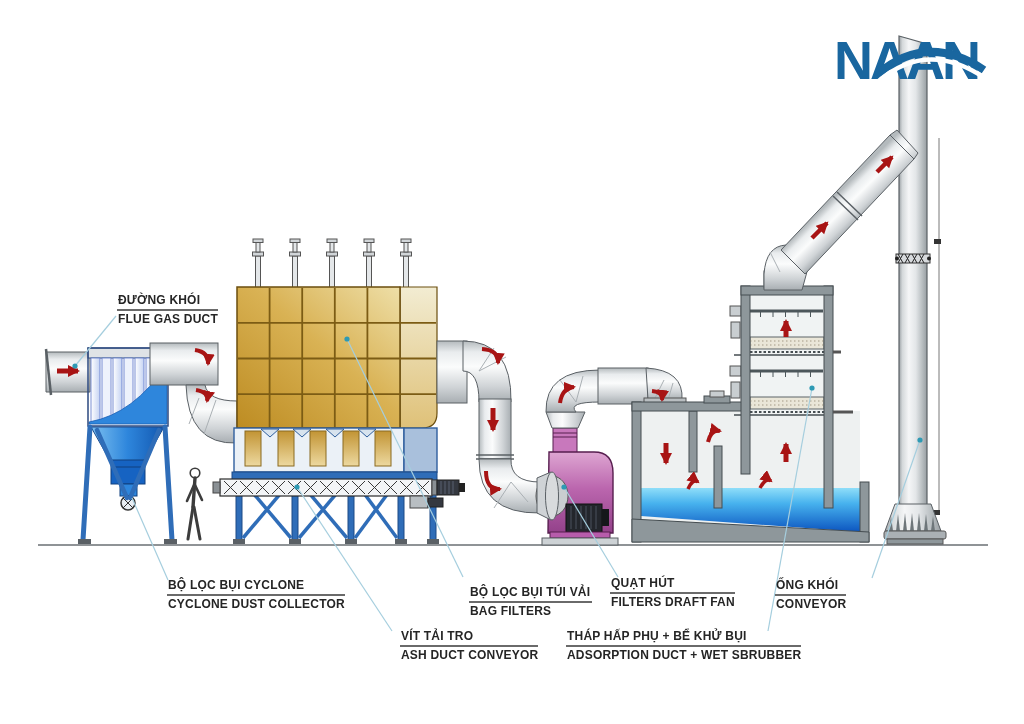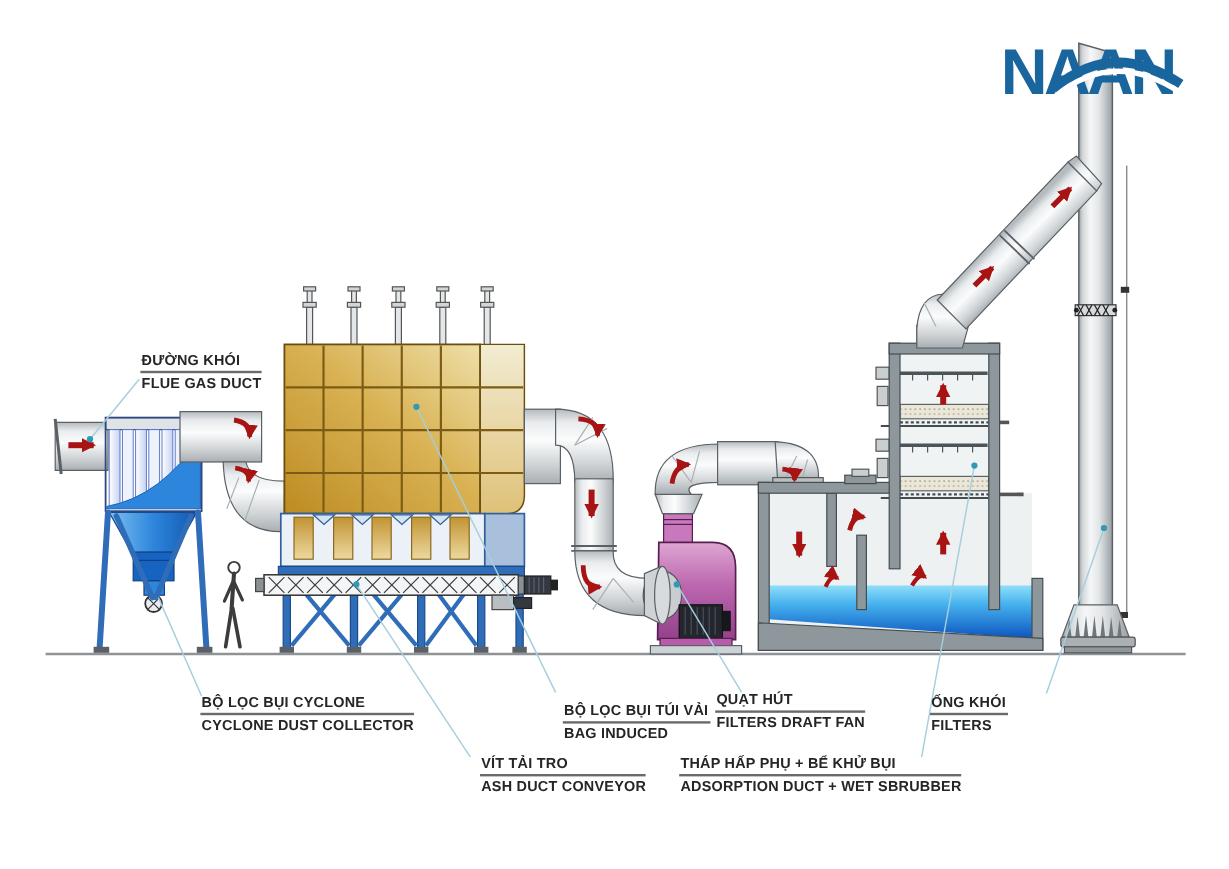--- a/index.html
+++ b/index.html
@@ -471,32 +471,32 @@
 <div class="lbl" style="left:117px;top:294px">
   <span class="vi">ĐƯỜNG KHÓI</span>
   <span class="en">FLUE GAS DUCT</span>
 </div>
 <div class="lbl" style="left:167px;top:579px">
   <span class="vi">BỘ LỌC BỤI CYCLONE</span>
   <span class="en">CYCLONE DUST COLLECTOR</span>
 </div>
 <div class="lbl" style="left:469px;top:586px">
   <span class="vi">BỘ LỌC BỤI TÚI VẢI</span>
-  <span class="en">BAG INDUCED</span>
-</div>
-<div class="lbl" style="left:596px;top:577px">
+  <span class="en">BAG FILTERS</span>
+</div>
+<div class="lbl" style="left:610px;top:577px">
   <span class="vi">QUẠT HÚT</span>
   <span class="en">FILTERS DRAFT FAN</span>
 </div>
 <div class="lbl" style="left:400px;top:630px">
   <span class="vi">VÍT TẢI TRO</span>
   <span class="en">ASH DUCT CONVEYOR</span>
 </div>
 <div class="lbl" style="left:566px;top:630px">
   <span class="vi">THÁP HẤP PHỤ + BỂ KHỬ BỤI</span>
   <span class="en">ADSORPTION DUCT + WET SBRUBBER</span>
 </div>
 <div class="lbl" style="left:775px;top:579px">
   <span class="vi">ỐNG KHÓI</span>
-  <span class="en">FILTERS</span>
+  <span class="en">CONVEYOR</span>
 </div>
 
 </div>
 
 </body></html>

